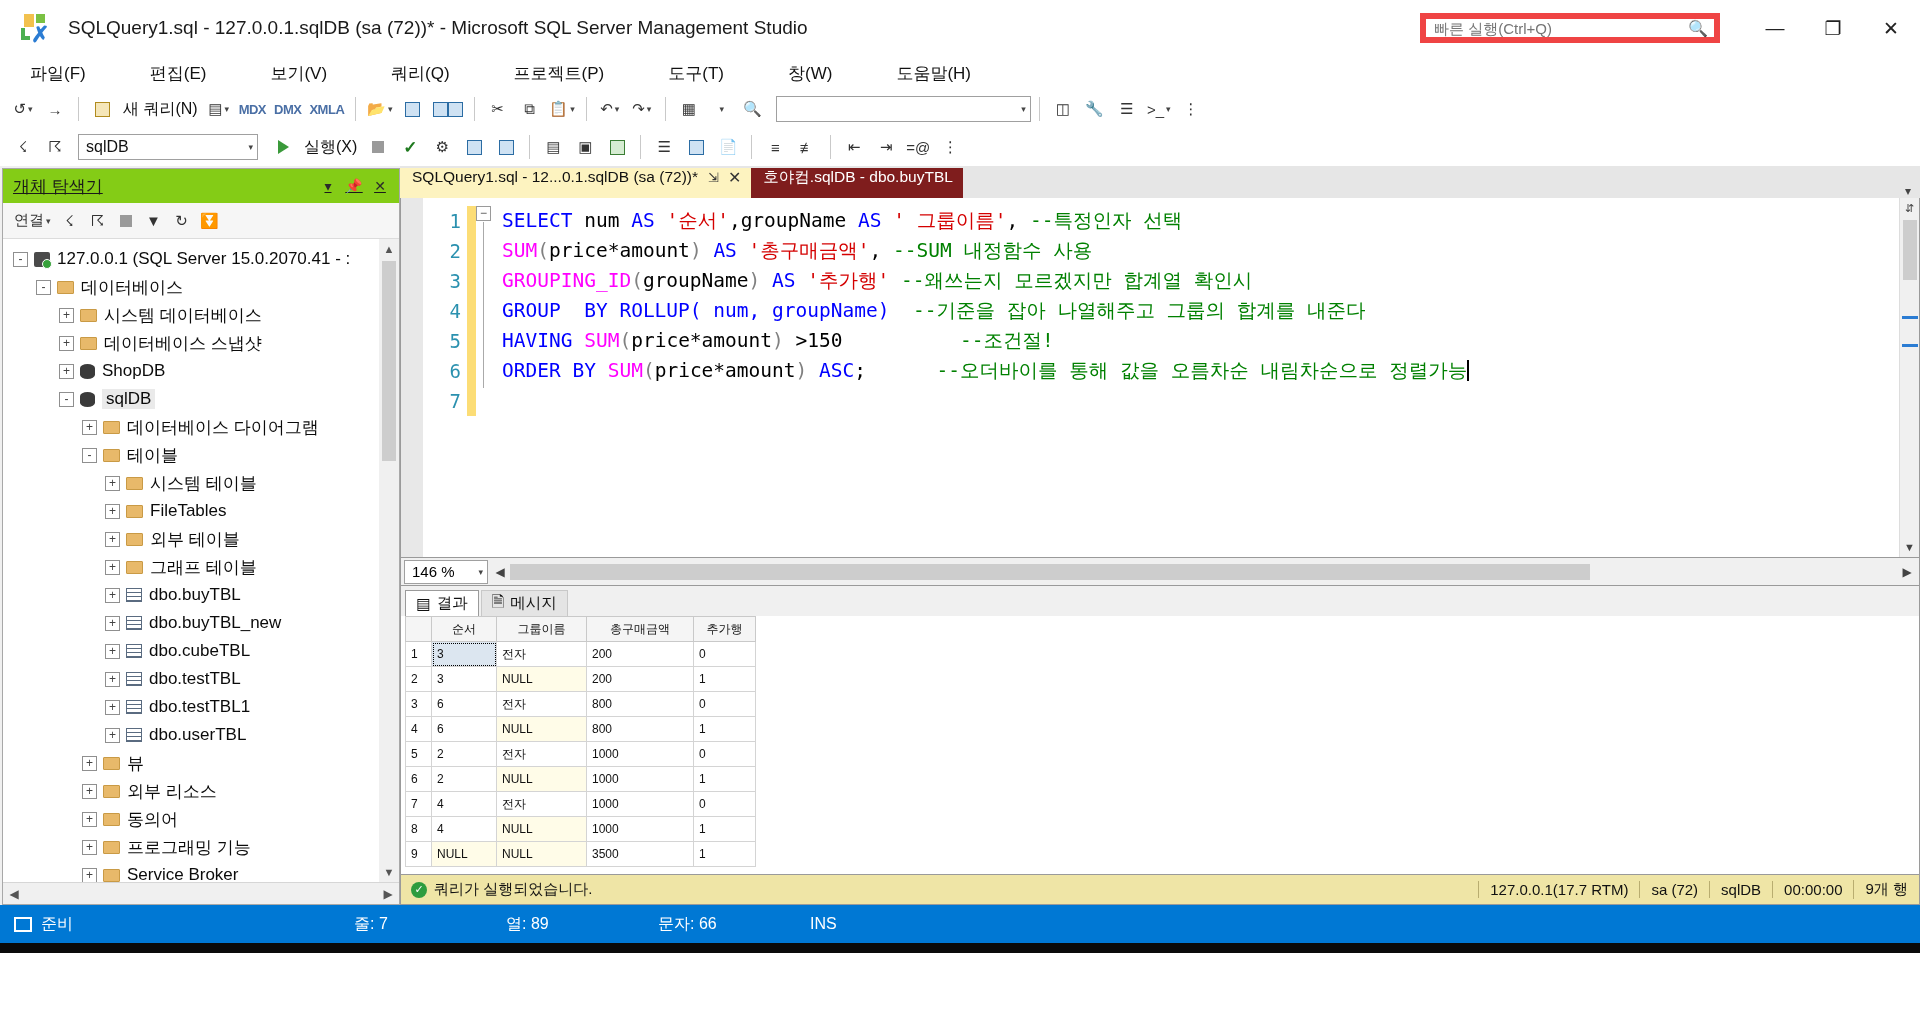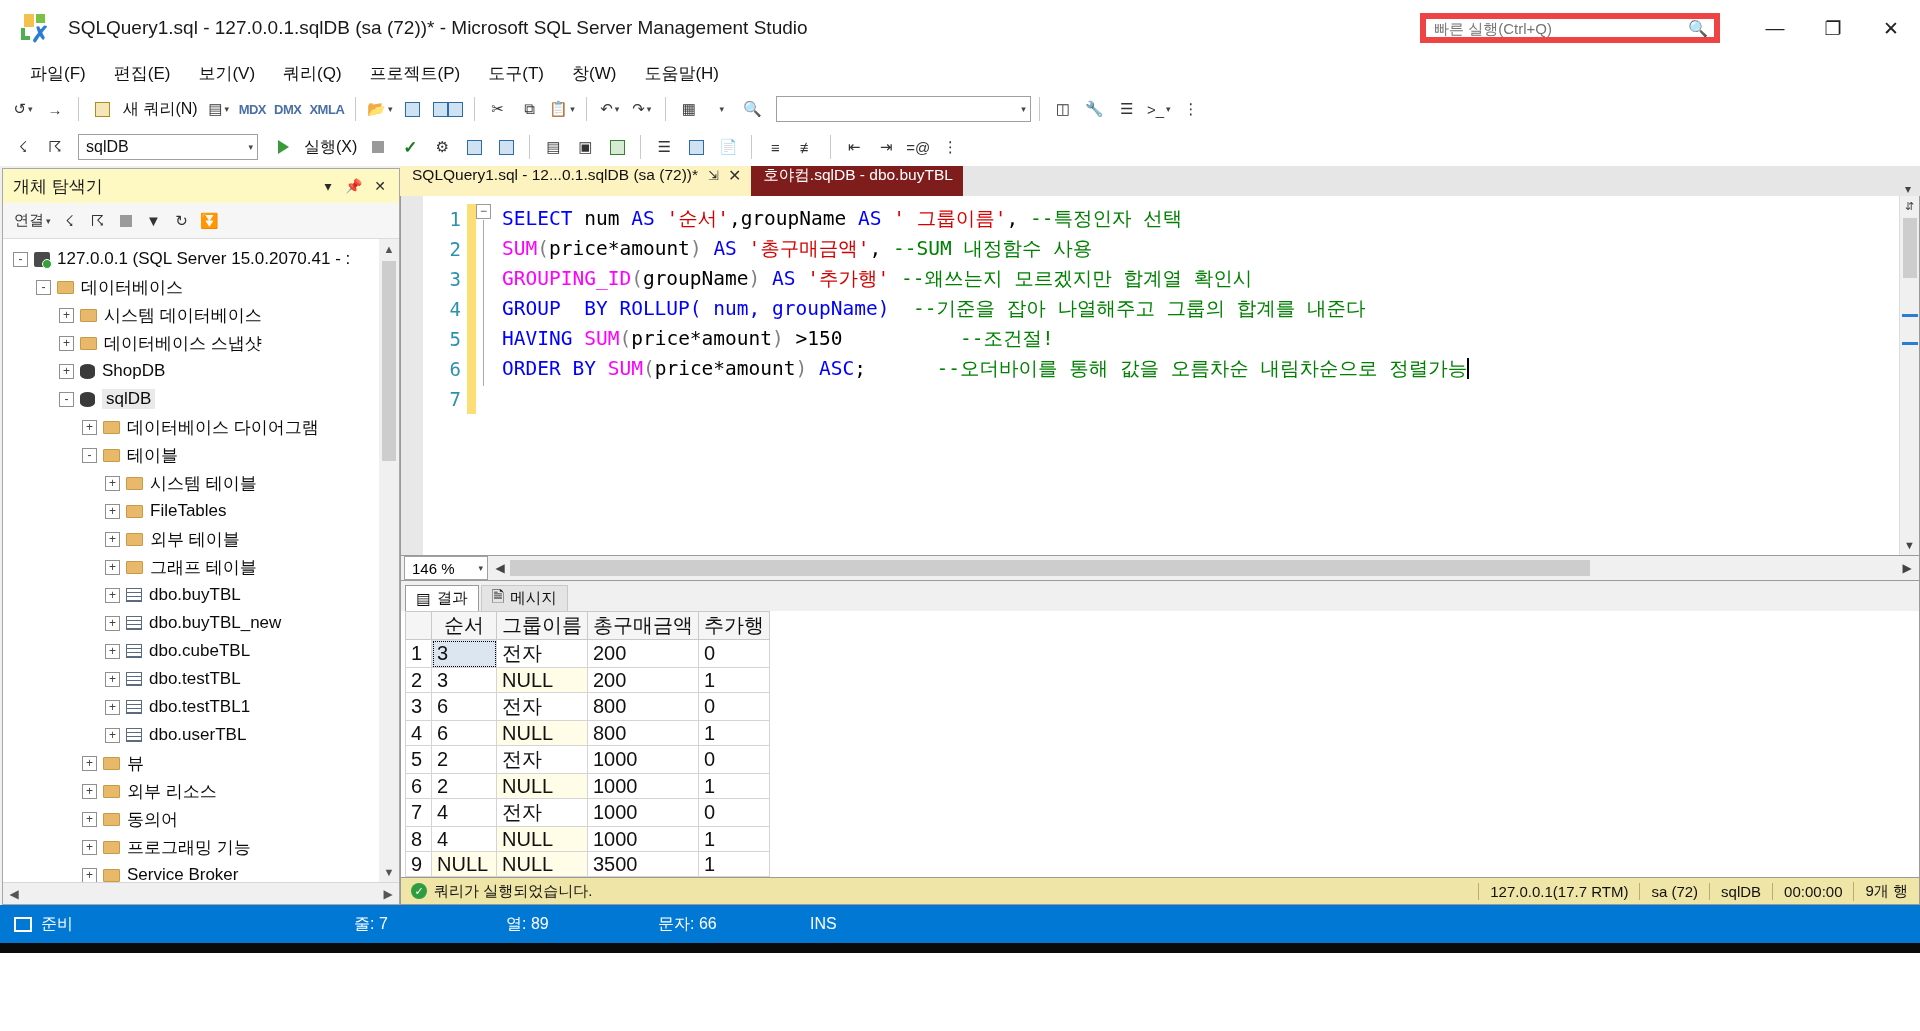--- a/index.html
+++ b/index.html
@@ -31,21 +31,21 @@
   }
   .quicklaunch input{
     border:none; outline:none; flex:1; font-size:15px; color:#555;
     font-family:"Liberation Sans", sans-serif; background:transparent;
   }
   .ql-icon{ color:#2b579a; font-size:16px; }
   .wbtn{ width:58px; height:56px; display:flex; align-items:center; justify-content:center;
          font-size:19px; color:#222; }
 
   
-  .menubar{ height:34px; display:flex; align-items:center; padding-left:16px; background:#ffffff;}
+  .menubar{ height:34px; display:flex; align-items:center; padding-left:16px; background:#ffffff;gap:36px;}
   .menu-item{ font-size:17px; color:#111; padding:3px 14px; white-space:nowrap;}
 
   
   .toolbar{ height:38px; display:flex; align-items:center; background:#ffffff; padding-left:8px; gap:2px;}
   .tb-sep{ width:1px; height:24px; background:#c9c9c9; margin:0 6px; }
   .tbi{ height:30px; min-width:30px; display:flex; align-items:center; justify-content:center;
         font-size:15px; color:#333; padding:0 3px; position:relative;}
   .caret{ font-size:9px; color:#444; margin-left:2px; }
   .tb-label{ font-size:16px; color:#111; padding:0 4px;}
   .tb-combo{
@@ -59,22 +59,22 @@
   .ic-txt{ font-size:13px; font-weight:bold; color:#4a6fa5; letter-spacing:-0.5px;}
   .run-tri{ width:0;height:0;border-left:11px solid #3a9a3a;border-top:7px solid transparent;border-bottom:7px solid transparent;}
   .stop-sq{ width:12px;height:12px;background:#9a9a9a;}
   .check{ color:#1f7a1f; font-size:17px; font-weight:bold;}
 
   
   .main{ display:flex; height:739px; background:#f0f0f0; }
 
   
   .oe{ width:398px; background:#fff; display:flex; flex-direction:column; border:1px solid #a8a8a8; margin:2px 0 0 2px;}
-  .oe-title{ height:34px; background:#fef9c3; display:flex; align-items:center; padding:0 6px 0 10px;
-             font-size:17px; color:#1a1a1a; }
+  .oe-title{ height:34px; background:#84cc16; display:flex; align-items:center; padding:0 6px 0 10px;
+             font-size:17px; color:#1a1a1a;text-decoration:underline; }
   .oe-title .spacer{ flex:1; }
   .oe-tool{ width:26px; text-align:center; color:#2b2b2b; font-size:14px; }
   .oe-toolbar{ height:36px; background:#f6f6f6; display:flex; align-items:center; padding-left:8px; gap:4px;
                border-bottom:1px solid #dcdcdc;}
   .oe-tb{ height:26px; display:flex; align-items:center; justify-content:center; min-width:24px; padding:0 3px;
           font-size:15px; color:#333;}
   .tree{ flex:1; overflow:hidden; padding-top:6px; position:relative; background:#fff;}
   .tnode{ display:flex; align-items:center; height:28px; font-size:17px; color:#0b0b0b; white-space:nowrap;}
   .exp{ width:15px; height:15px; border:1px solid #8f8f8f; color:#444; font-size:12px;
         line-height:13px; text-align:center; margin-right:6px; flex:none; background:#fff; font-family:"Liberation Sans",sans-serif;}
@@ -144,21 +144,21 @@
   .hscroll .track{ flex:1; height:16px; background:#f0f0f0; position:relative;}
   .hscroll .thumb{ position:absolute; left:0; top:0; height:16px; width:1080px; background:#cdcdcd;}
 
   
   .results{ flex:1; display:flex; flex-direction:column; background:#fff; border:1px solid #9a9a9a; border-top:none;}
   .rtabs{ height:30px; display:flex; align-items:flex-end; background:#f0f0f0; padding-left:4px; gap:2px;}
   .rtab{ height:26px; display:flex; align-items:center; gap:6px; padding:0 10px; font-size:15.5px; color:#111;
          border:1px solid #c8c8c8; border-bottom:none; background:#e4e4e4;}
   .rtab.active{ background:#fff; border-color:#9a9a9a;}
   .grid-wrap{ flex:1; background:#fff; padding-left:4px; overflow:hidden;}
-  table.grid{ border-collapse:collapse; font-size:20px; color:#111; table-layout:fixed;}
+  table.grid{ border-collapse:collapse; font-size:12px; color:#111; table-layout:fixed;}
   table.grid th, table.grid td{ border:1px solid #d4d4d4; height:25px; padding:0 5px; text-align:left; font-weight:normal;
                                 white-space:nowrap; overflow:hidden;}
   table.grid th{ background:#f5f5f5; border-color:#c9c9c9; text-align:center;}
   table.grid th.rh{ width:26px; }
   table.grid td.rh{ background:#fff; border-right:1px solid #d4d4d4; text-align:left; color:#111; width:26px;}
   td.nul{ background:#fffce8; }
   td.selcell{ background:#dce6f0; outline:1.5px dotted #000; outline-offset:-2px;}
   
   .cw0{width:26px;} .cw1{width:65px;} .cw2{width:90px;} .cw3{width:107px;} .cw4{width:62px;}
 

